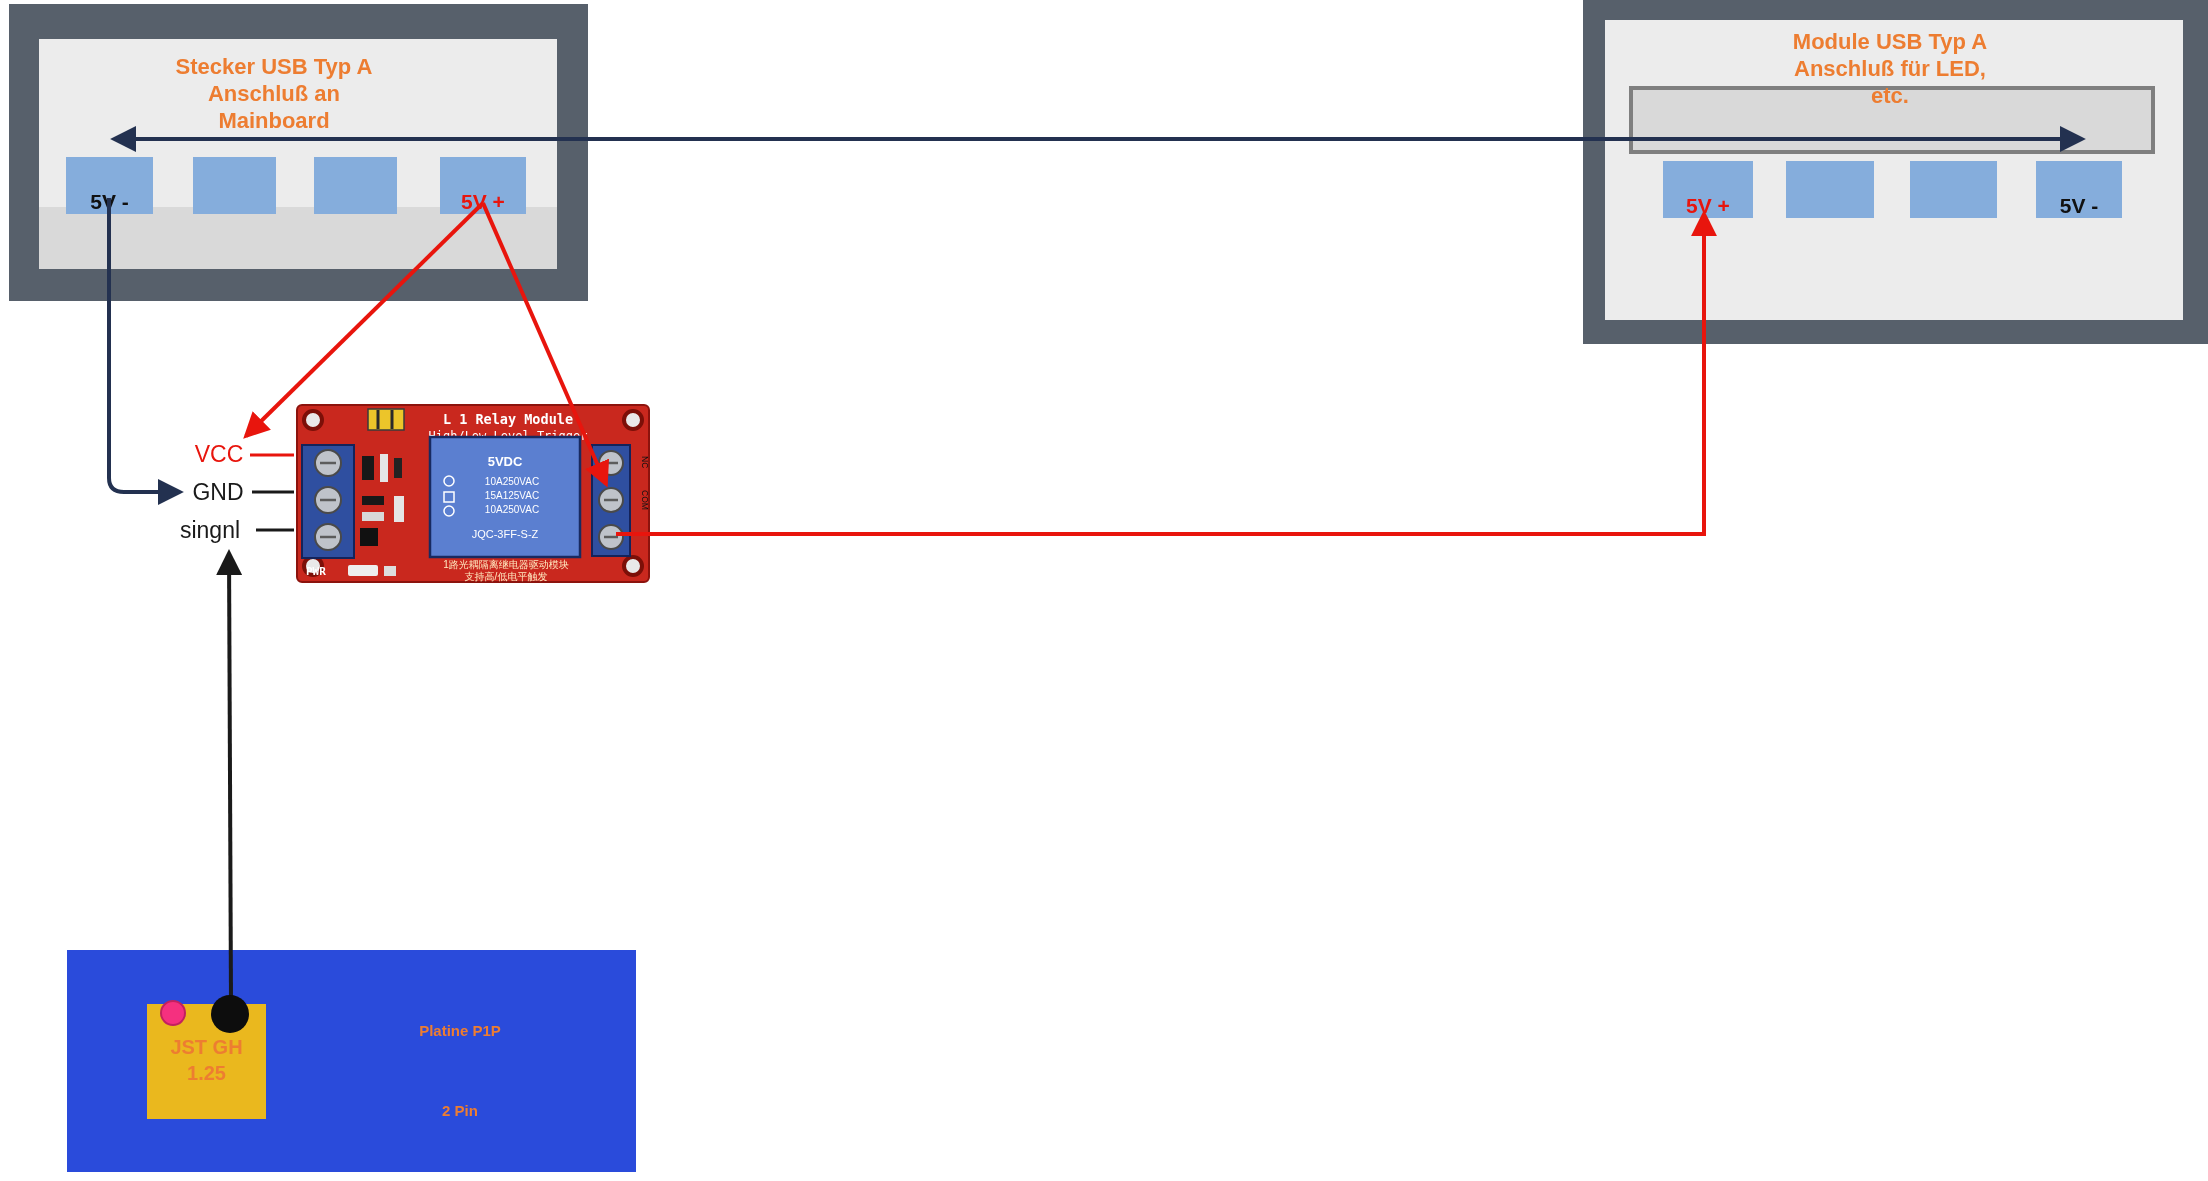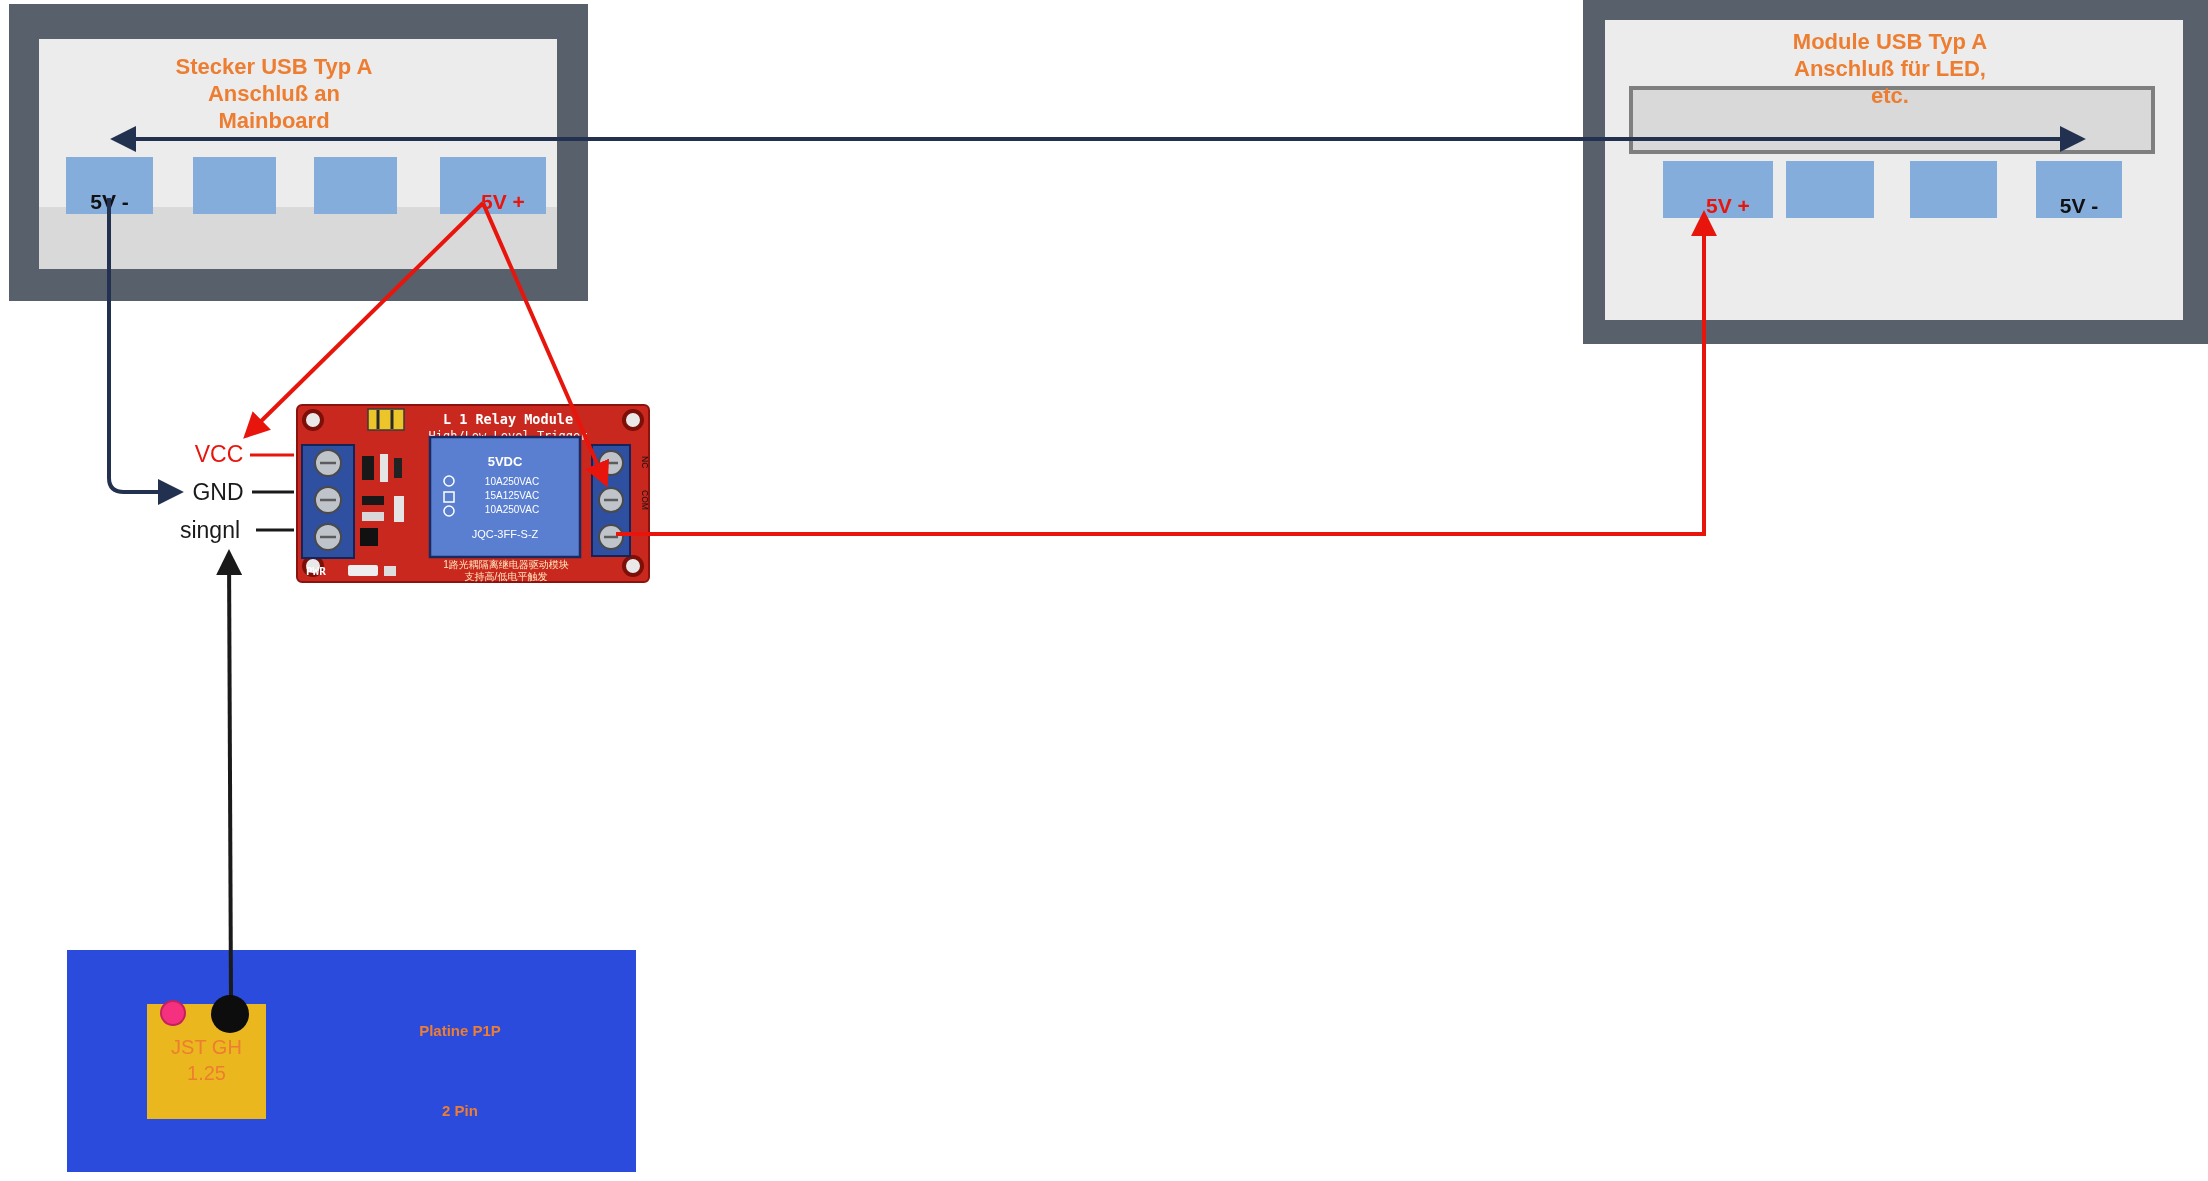--- a/index.html
+++ b/index.html
@@ -14,42 +14,42 @@
   .slot{position:absolute;background:var(--panel_dark,#d9d9d9);border:4px solid var(--slot_border,#7f7f7f);box-sizing:border-box;z-index:3;}
   .conn-title{
     position:absolute;color:var(--orange,#ed7d31);font-weight:bold;font-size:22px;line-height:27px;
     text-align:center;white-space:pre-line;z-index:4;
   }
   .pin{
     position:absolute;height:57px;background:var(--pin,#85addc);z-index:3;
     display:flex;align-items:flex-end;justify-content:center;
     font-weight:bold;font-size:21px;color:#111;
   }
-  .pin.red-label{color:var(--red,#e8150d);padding-left:20px;}
+  .pin.red-label{color:var(--red,#e8150d);}
   
   .wires{position:absolute;left:0;top:0;z-index:5;pointer-events:none;}
   .wires path{fill:none;}
   .w-navy{stroke:var(--navy,#233150);stroke-width:4;}
   .w-ink{stroke:var(--ink,#1a1a1a);stroke-width:4;}
   .w-red{stroke:var(--red,#e8150d);stroke-width:4;}
   .w-stub-red{stroke:var(--red,#e8150d);stroke-width:3;}
   .w-stub-ink{stroke:var(--ink,#1a1a1a);stroke-width:3;}
   
   .relay-svg{position:absolute;left:296px;top:404px;z-index:4;}
   .relay-mono{font-family:"DejaVu Sans Mono",monospace;}
   
   .wire-label{position:absolute;z-index:6;font-size:23px;text-align:center;}
   .wire-label.red{color:var(--red,#e8150d);}
   .wire-label.ink{color:var(--ink,#1a1a1a);text-align:center;}
   
   .platine-box{position:absolute;background:var(--platine,#2a4bdb);z-index:1;}
   .platine-text{position:absolute;color:var(--orange,#ed7d31);font-weight:bold;font-size:15px;text-align:center;z-index:2;}
   .jst-box{
     position:absolute;background:var(--jst,#eab81e);z-index:3;box-sizing:border-box;
-    color:var(--orange,#ed7d31);font-weight:normal;font-size:20px;line-height:26px;
+    color:var(--orange,#ed7d31);font-weight:bold;font-size:20px;line-height:26px;
     text-align:center;white-space:pre-line;padding-top:30px;
   }
   .dot{position:absolute;border-radius:50%;z-index:6;}
   .dot-pink{background:var(--pink,#f5307f);border:2px solid #c2215f;box-sizing:border-box;}
   .dot-black{background:#0d0d0d;}
 </style>
 </head>
 <body>
 
 <div class="canvas">

